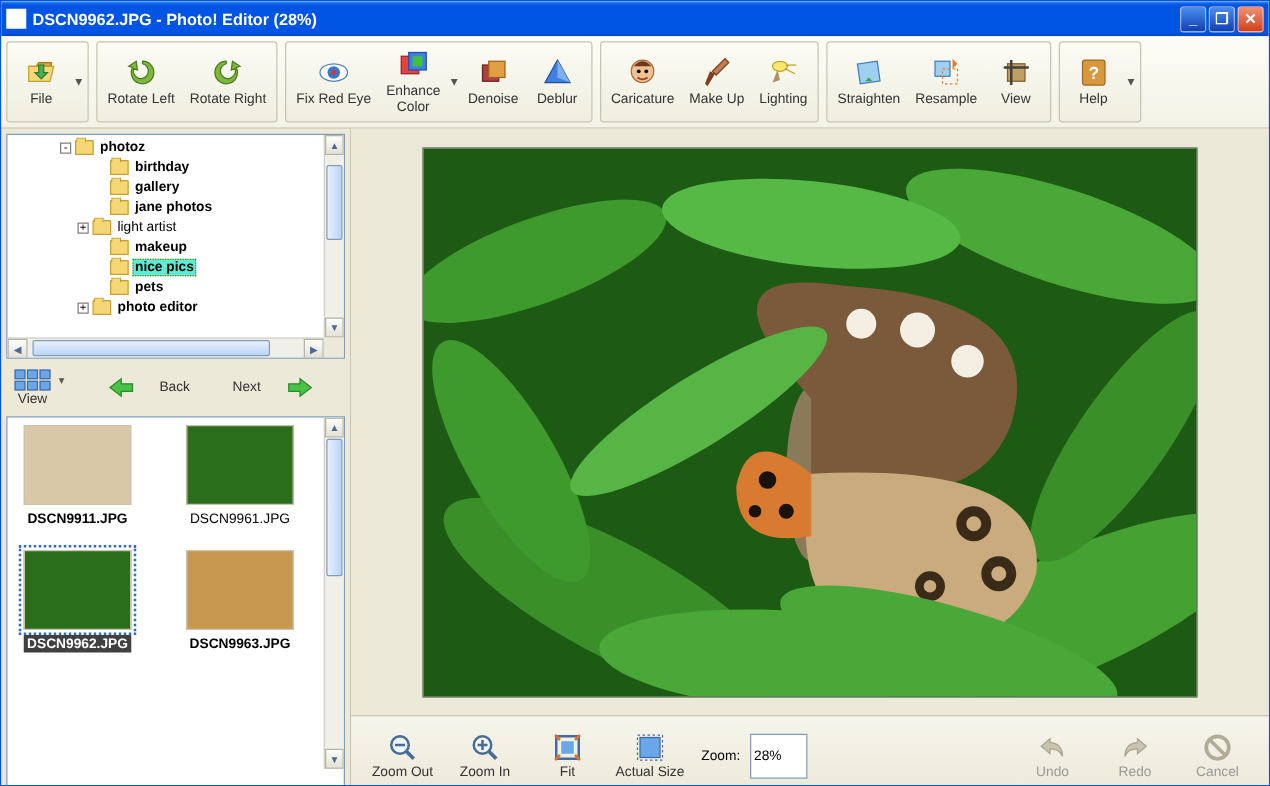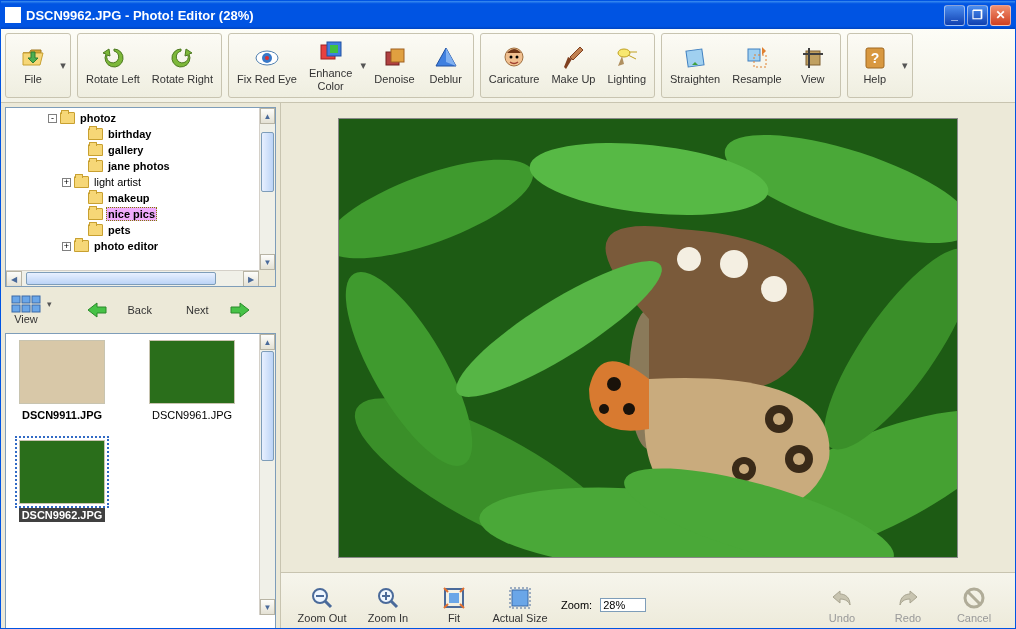--- a/index.html
+++ b/index.html
@@ -54,21 +54,21 @@
   .content { display:flex; height: calc(629px - 28px - 68px); }
   .left-pane { width:280px; background:#ece9d8; display:flex; flex-direction:column; border-right:1px solid #c8c4b0; padding:4px 4px 4px 4px; }
   .tree-wrap { flex:0 0 180px; background:#fff; border:1px solid #7e9db9; position:relative; overflow:hidden; }
   .tree-inner { padding:2px 2px 2px 0; overflow:hidden; height:calc(100% - 16px); }
   .tree-row { display:flex; align-items:center; height:16px; white-space:nowrap; }
   .tree-exp { width:9px; height:9px; border:1px solid #808080; color:#000; font-size:9px; line-height:7px; text-align:center; margin-right:3px; background:#fff;}
   .tree-ind { display:inline-block; }
   .folder-icon { width:15px; height:12px; background: #f6d777; border:1px solid #c8a030; border-radius:1px 1px 0 0; margin-right:3px; position:relative; }
   .folder-icon::before { content:''; position:absolute; top:-3px; left:0; width:6px; height:3px; background:#f6d777; border:1px solid #c8a030; border-bottom:none; border-radius:1px 1px 0 0;}
   .tree-label { padding:0 2px; }
-  .tree-label.sel { background:#f0abfc; border:1px dotted #808000; padding:0 1px;}
+  .tree-label.sel { background:#5eead4; border:1px dotted #808000; padding:0 1px;}
   .scrollbar-v { position:absolute; right:0; top:0; bottom:16px; width:16px; background:#f0f0e8; border-left:1px solid #d4d0c8; }
   .sb-btn { height:16px; background:linear-gradient(to bottom,#fdfdfb,#e4e1d4); border:1px solid #b8b4a4; display:flex; align-items:center; justify-content:center; color:#4a6a9a; font-size:8px;}
   .sb-thumb-v { position:absolute; left:1px; right:1px; top:24px; height:60px; background:linear-gradient(to right,#e8f0ff,#bcd4f6); border:1px solid #7e9db9; border-radius:2px; }
   .scrollbar-h { position:absolute; left:0; right:16px; bottom:0; height:16px; background:#f0f0e8; border-top:1px solid #d4d0c8; display:flex; }
   .sb-corner { position:absolute; right:0; bottom:0; width:16px; height:16px; background:#ece9d8; }
   .sb-thumb-h { position:absolute; top:1px; bottom:1px; left:20px; width:190px; background:linear-gradient(to bottom,#e8f0ff,#bcd4f6); border:1px solid #7e9db9; border-radius:2px; }
 
   
   .navbar { display:flex; align-items:center; padding:6px 2px; gap:8px; }
   .nav-btn { display:flex; flex-direction:column; align-items:center; cursor:pointer; font-size:11px; color:#333; padding:2px 4px; border-radius:3px; }
@@ -83,21 +83,21 @@
   .thumb-label { margin-top:4px; font-size:11px; color:#000; padding:1px 3px; }
   .thumb-label.sel { background:#404040; color:#fff; }
 
   
   .right-pane { flex:1; display:flex; flex-direction:column; background:#ece9d8; }
   .canvas-area { flex:1; display:flex; align-items:center; justify-content:center; background:#ece9d8; padding:4px; }
   .photo { width:620px; height:440px; background:#2a6e1b; border:1px solid #888; position:relative; overflow:hidden; }
 
   
   .bottombar { height:64px; border-top:1px solid #c8c4b0; background:linear-gradient(to bottom,#f6f5ec,#ece9d8); display:flex; align-items:center; padding:0 10px; gap:4px; }
-  .zoom-field { width:46px; height:14px; border:1px solid #7e9db9; background:#fff; padding:1px 2px; font-size:11px; }
+  .zoom-field { width:46px; height:36px; border:1px solid #7e9db9; background:#fff; padding:1px 2px; font-size:11px; }
   .spacer { flex:1; }
   .bbtn { display:flex; flex-direction:column; align-items:center; justify-content:center; width:62px; cursor:pointer; gap:2px; color:#333; font-size:11px; }
   .bbtn.disabled { color:#999; }
   .zoom-label { font-size:11px; color:#000; margin-left:6px; margin-right:4px; }
 
   .arrow-green { width:22px; height:18px; }
 </style>
 </head>
 <body>
 
@@ -378,20 +378,24 @@
             <div class="thumb-label" style="font-weight: bold;">DSCN9911.JPG</div>
           </div>
           <div class="thumb">
             <div class="thumb-img" style="background: rgb(42, 110, 27);"></div>
             <div class="thumb-label" style="font-weight: normal;">DSCN9961.JPG</div>
           </div>
           <div class="thumb">
             <div class="thumb-img sel" style="background: rgb(42, 110, 27);"></div>
             <div class="thumb-label sel" style="font-weight: bold;">DSCN9962.JPG</div>
           </div>
+          <div class="thumb">
+            <div class="thumb-img" style="background: rgb(200, 152, 80);"></div>
+            <div class="thumb-label" style="font-weight: bold;">DSCN9963.JPG</div>
+          </div>
         </div>
       <div class="scrollbar-v">
         <div class="sb-btn">▲</div>
         <div style="position:absolute;left:1px;right:1px;top:17px;height:110px;background:linear-gradient(to right,#e8f0ff,#bcd4f6);border:1px solid #7e9db9;border-radius:2px"></div>
         <div class="sb-btn" style="position:absolute;bottom:0;left:0;right:0">▼</div>
       </div>
     </div>
   </div>
 
   <div class="right-pane">

